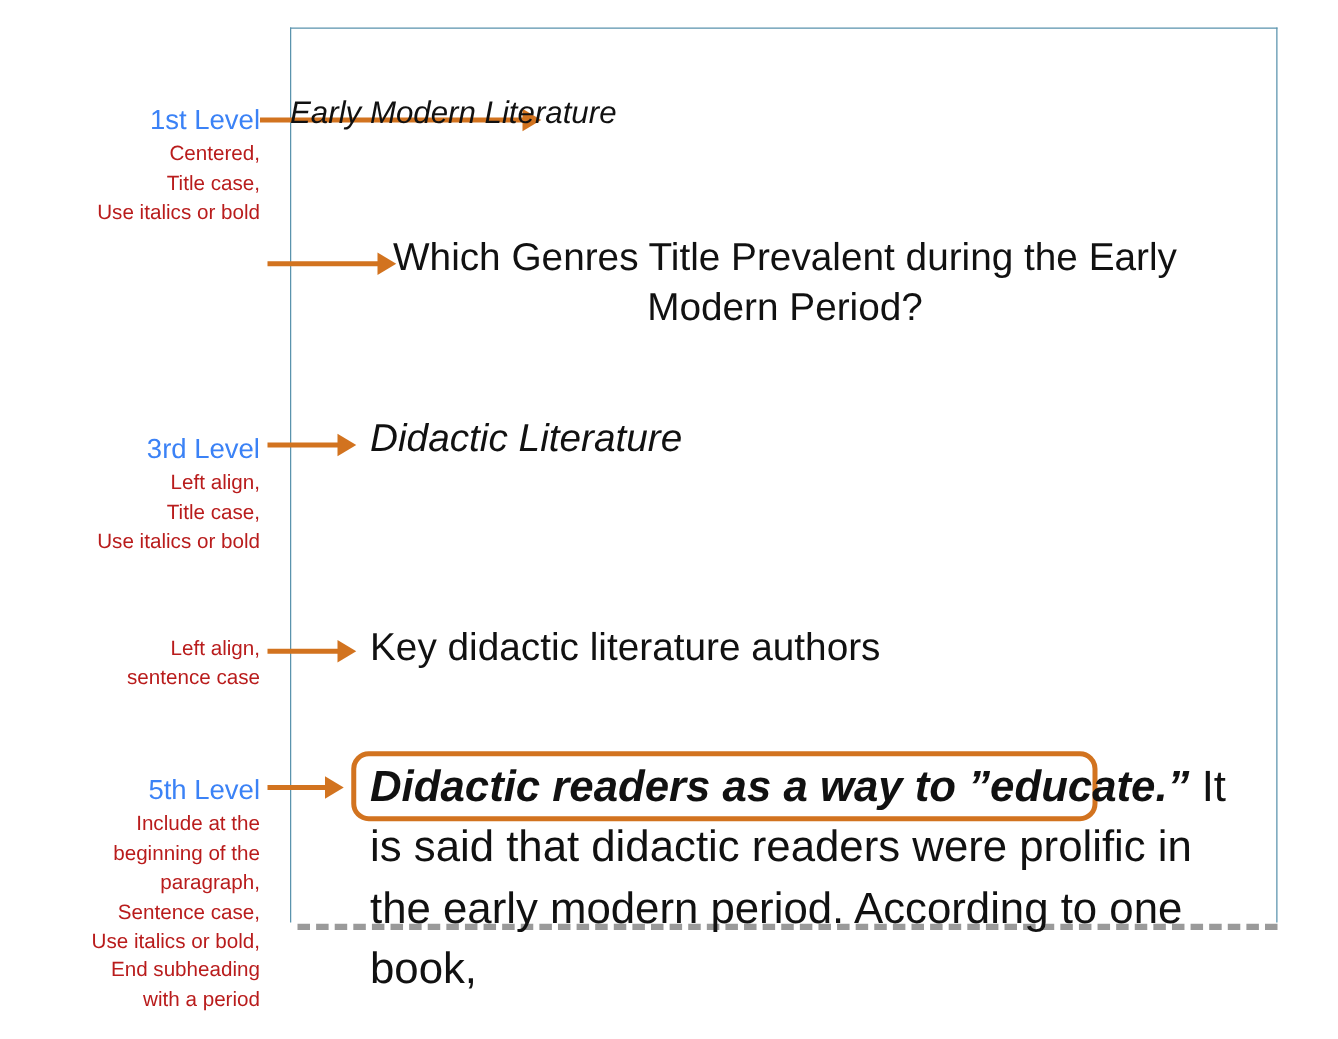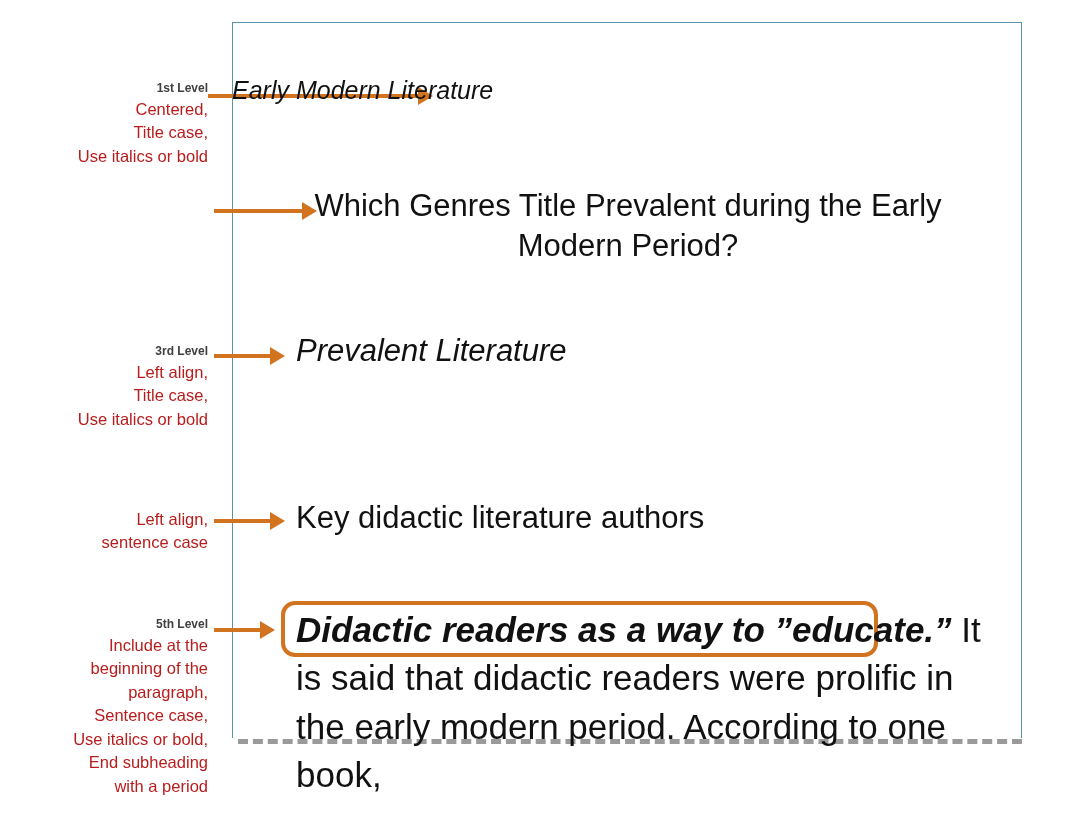--- a/index.html
+++ b/index.html
@@ -44,23 +44,23 @@
   .annot {
     position: absolute;
     width: 190px;
     text-align: right;
     right: 862px; 
     color: #d2731f;
     font-size: 16.5px;
     line-height: 1.42;
   }
   .annot .lvl {
-    color: #404040;
-    font-weight: bold;
-    font-size: 12px;
+    color: #3b82f6;
+    font-weight: normal;
+    font-size: 22px;
     display: block;
     margin-bottom: 1px;
   }
   .annot .desc {
     display: block;
     color: #b91c1c;
   }
 
   
   .arrow {
@@ -162,19 +162,19 @@
   <div class="arrow" style="left: 214px; top: 519px; width: 58px;"></div>
 
   <div class="annot" style="top: 616px;">
     <span class="lvl">5th Level</span>
     <span class="desc">Include at the<br>beginning of the<br>paragraph,<br>Sentence case,<br>Use italics or bold,<br>End subheading<br>with a period</span>
   </div>
   <div class="arrow" style="left: 214px; top: 628px; width: 48px;"></div>
 
   <div class="doc-text h1-line">Early Modern Literature</div>
   <div class="doc-text h2-line">Which Genres Title Prevalent during the Early Modern Period?</div>
-  <div class="doc-text h3-line">Prevalent Literature</div>
+  <div class="doc-text h3-line">Didactic Literature</div>
   <div class="doc-text h4-line">Key didactic literature authors</div>
 
   <div class="h5-highlight"></div>
   <div class="doc-text h5-block"><span class="h5-run">Didactic readers as a way to ”educate.”</span><span> It is said that didactic readers were prolific in the early modern period. According to one book,</span></div>
 
 </div>
 
 </body></html>

